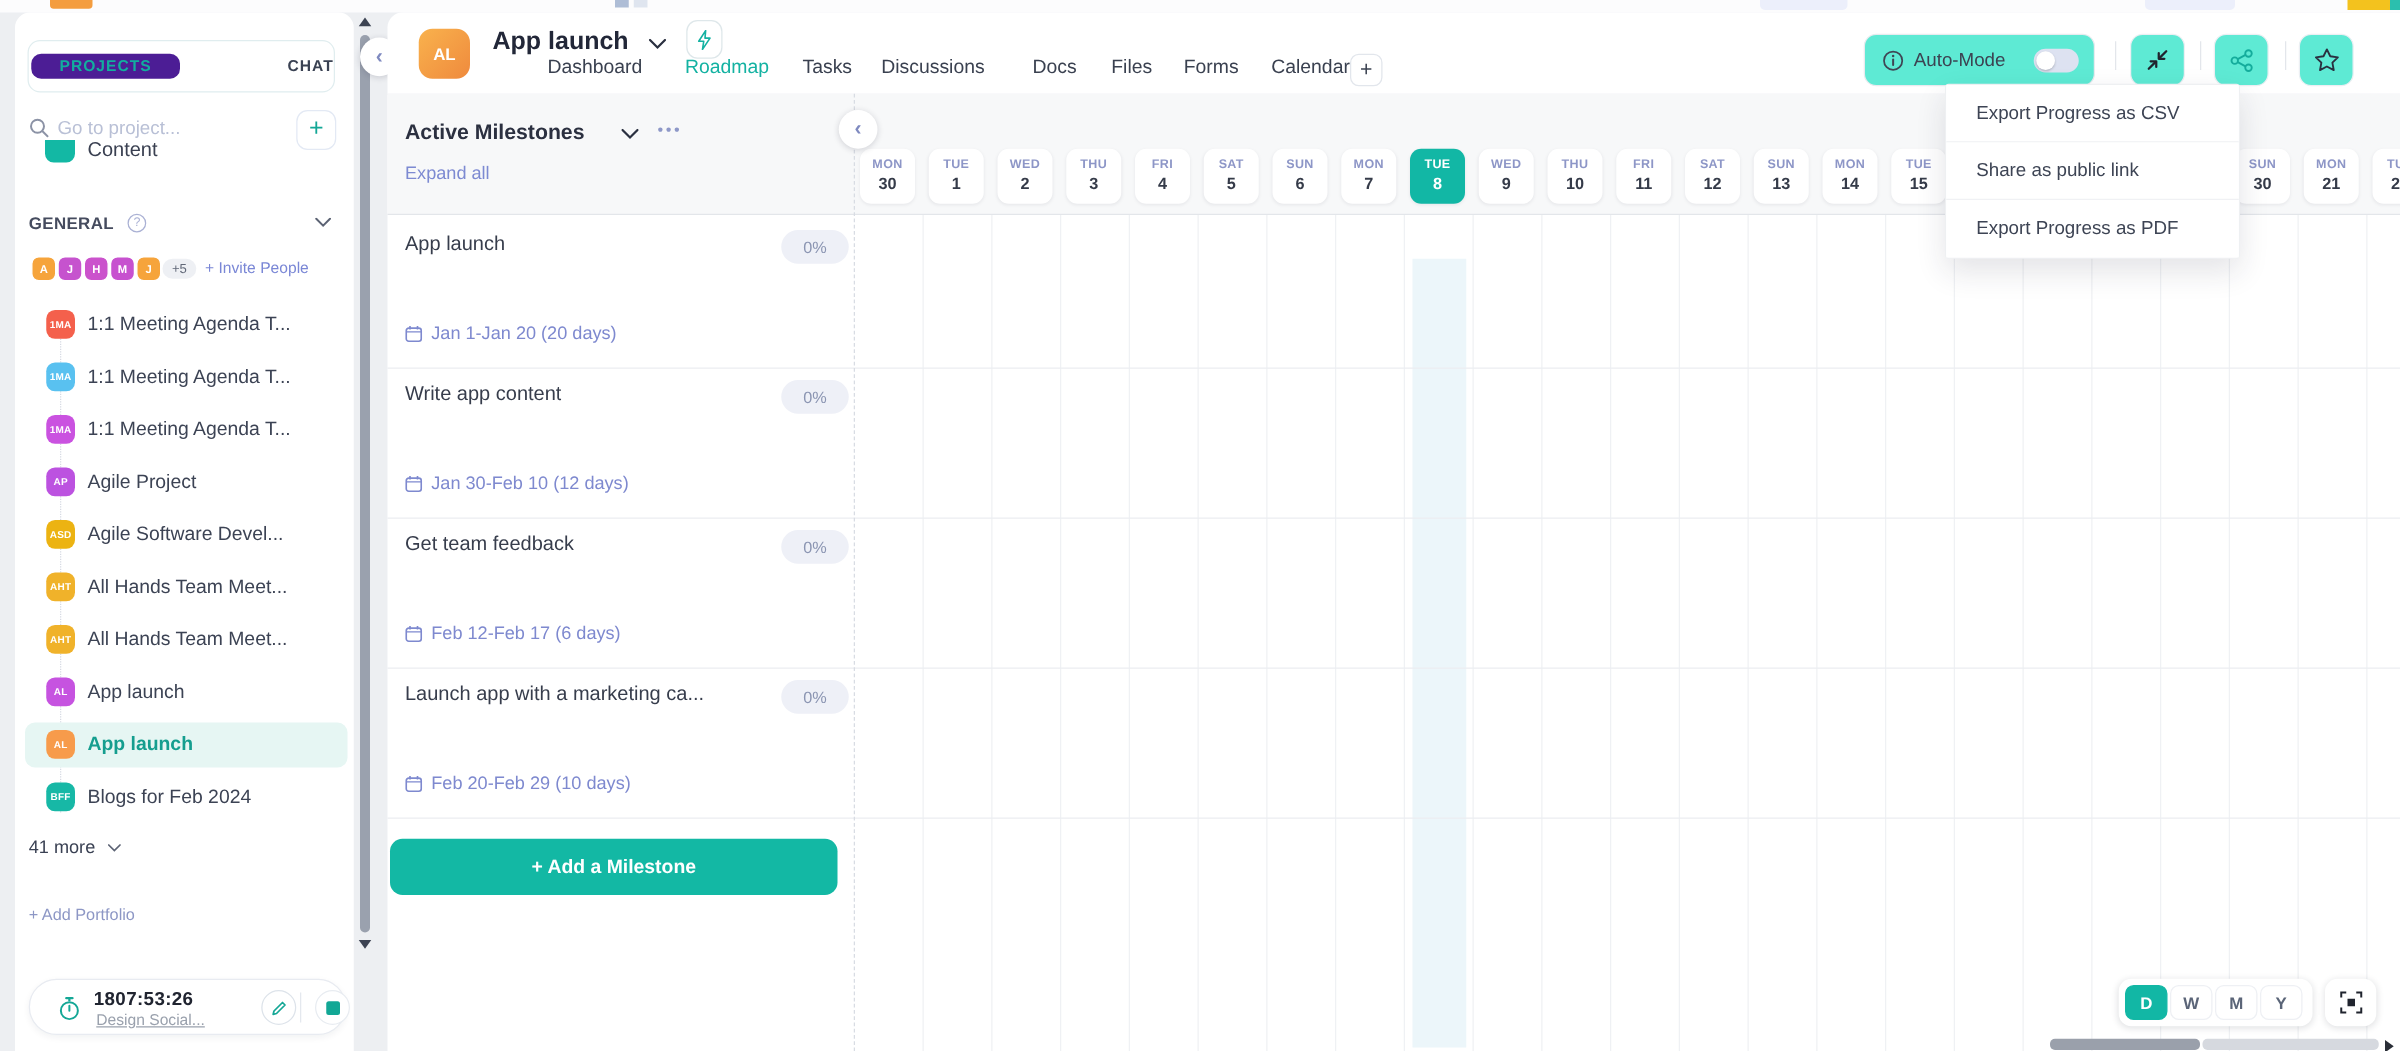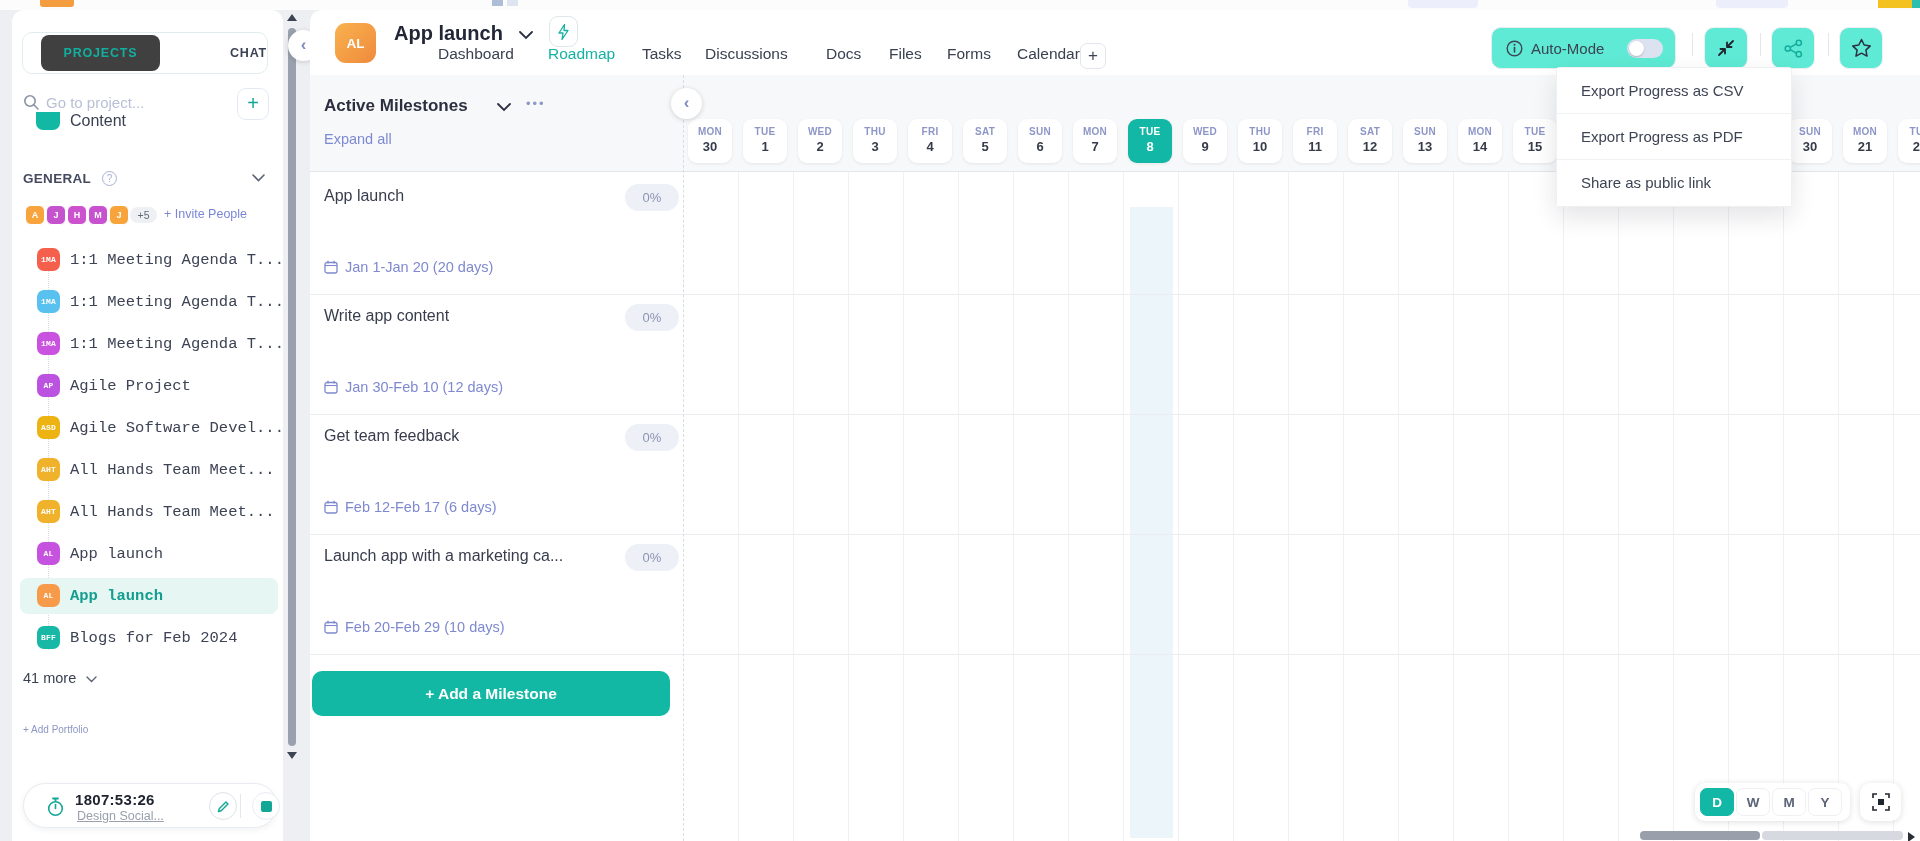--- a/index.html
+++ b/index.html
@@ -8,21 +8,21 @@
   .abs { position:absolute; }
 
   
   #top-strip { left:0; top:0; width:1920px; height:10px; background:#fcfcfd; }
 
   
   #sidebar { left:12px; top:10px; width:271px; height:831px; background:#fff;
     border-radius:12px 12px 0 0; overflow:hidden; }
   #tabs-card { left:10px; top:22px; width:246px; height:42px; border:1px solid #e0edef;
     border-radius:10px; display:flex; align-items:center; background:#fff; }
-  #tab-projects { margin-left:18px; width:119px; height:36px; background:#404040; border-radius:8px;
+  #tab-projects { margin-left:2px; width:119px; height:20px; background:#4c1d95; border-radius:8px;
     color:#12ae9e; font-weight:bold; font-size:12.5px; letter-spacing:.8px;
     display:flex; align-items:center; justify-content:center; }
   #tab-chat { flex:1; text-align:right; color:#3a4253; font-weight:bold; font-size:12.5px; letter-spacing:.8px; }
   #search-row { left:0; top:78px; width:271px; height:34px; }
   #search-placeholder { left:34px; top:6px; font-size:15px; color:#b9c0d6; position:absolute; }
   #add-project-btn { left:225px; top:0px; width:32px; height:32px; border:1px solid #e3e9f4;
     border-radius:9px; color:#14a796; font-size:20px; line-height:29px; text-align:center; background:#fff; position:absolute; }
   #clipped-row { left:22px; top:102px; width:220px; height:26px; overflow:hidden; }
   #clipped-icon { position:absolute; left:2px; top:-6px; width:24px; height:24px; border-radius:7px; }
   #clipped-label { position:absolute; left:36px; top:0px; font-size:16px; color:#3a4051; }
@@ -31,28 +31,28 @@
     color:#454b5e; letter-spacing:.3px; }
   .qmark { position:absolute; left:90px; top:1px; width:15px; height:15px; border:1.2px solid #aab1d4;
     border-radius:50%; color:#aab1d4; font-size:10px; text-align:center; line-height:13px; }
   #avatars-row { left:0; top:195px; width:271px; height:22px; }
   .avatar { position:absolute; top:0; width:20px; height:20px; border-radius:6px; border:1.5px solid #fff;
     color:#fff; font-size:9px; font-weight:bold; display:flex; align-items:center; justify-content:center; }
   #avatars-more { position:absolute; left:118px; top:2px; width:27px; height:16px; background:#eef0f4;
     border-radius:8px; color:#616878; font-size:10.5px; text-align:center; line-height:16px; }
   #invite { position:absolute; left:152px; top:2px; color:#7a87d6; font-size:12.5px; }
   #dotted-guide { left:36px; top:252px; width:1px; height:388px; border-left:1px dotted #d6dae3; }
-  #project-list .proj-row { position:absolute; left:8px; width:258px; height:36px; border-radius:8px;font-family:Liberation Mono, monospace; }
+  #project-list .proj-row { position:absolute; left:8px; width:258px; height:36px; border-radius:8px; }
   #project-list .proj-row.on { background:#e6f6f3; }
   .proj-icon { position:absolute; left:17px; top:6px; width:23px; height:23px; border-radius:7px;
     color:#fff; font-size:8px; font-weight:bold; display:flex; align-items:center; justify-content:center; letter-spacing:.2px; }
   .proj-label { position:absolute; left:50px; top:9px; font-size:15.5px; color:#3c4354; white-space:nowrap; }
   .proj-row.on .proj-label { color:#159e8f; font-weight:bold; }
   #more-row { left:11px; top:660px; font-size:14.5px; color:#3a4153; }
-  #add-portfolio { left:11px; top:714px; font-size:10px; color:#8d97c5; }
+  #add-portfolio { left:11px; top:714px; font-size:13px; color:#8d97c5; }
   #timer-card { left:11px; top:773px; width:254px; height:45px; background:#fff; border:1px solid #e8ebf1;
     border-radius:23px; box-shadow:0 2px 6px rgba(25,30,50,.06); }
   #timer-time { position:absolute; left:51px; top:7px; font-size:15px; font-weight:bold; color:#202430; letter-spacing:.3px; }
   #timer-task { position:absolute; left:53px; top:25px; font-size:12.5px; color:#9aa1ad;text-decoration:underline; }
   .round-btn { position:absolute; top:8px; width:28px; height:28px; border-radius:50%; background:#fff;
     border:1px solid #dde3ea; display:flex; align-items:center; justify-content:center; }
   #timer-divider { position:absolute; left:216px; top:10px; width:1px; height:24px; background:#e4e8ee; }
   #stop-square { width:11px; height:11px; border-radius:2px; background:#12a795; }
 
   
@@ -526,22 +526,22 @@
     </div>
     <div class="day-card" style="position: absolute; left: 1898px;">
       <div class="day-dow">TUE</div>
       <div class="day-num">22</div>
     </div>
   </div>
 
 <div class="abs" id="dropdown">
 
 <div class="menu-item">Export Progress as CSV</div>
+    <div class="menu-item">Share as public link</div>
     <div class="menu-item">Export Progress as PDF</div>
-    <div class="menu-item">Share as public link</div>
   </div>
 
 <div class="abs" id="view-switcher">
 
 <div class="view-btn on">D</div>
     <div class="view-btn">W</div>
     <div class="view-btn">M</div>
     <div class="view-btn">Y</div>
   </div>
 <div class="abs" id="fullscreen-btn">

